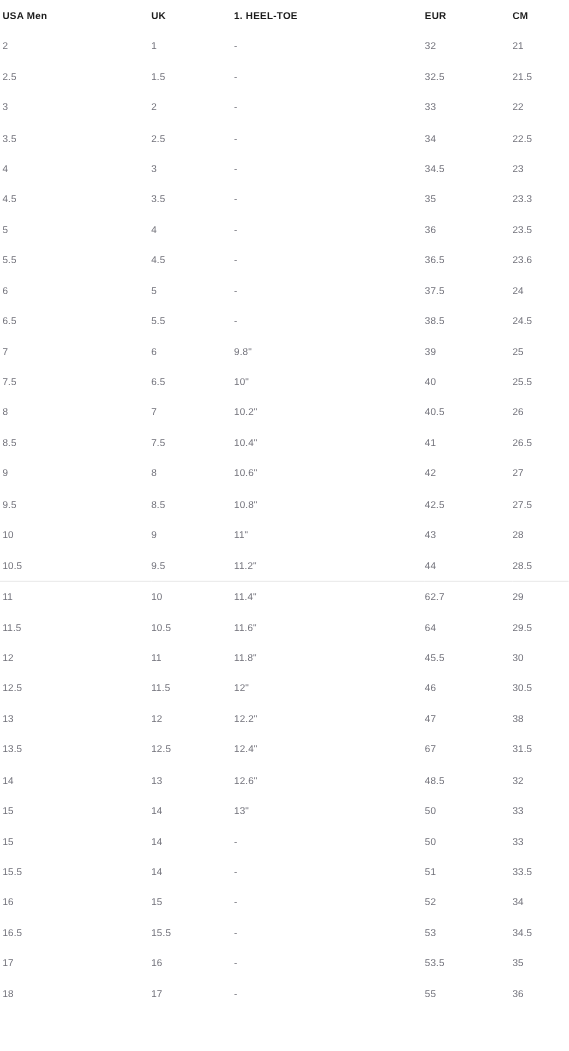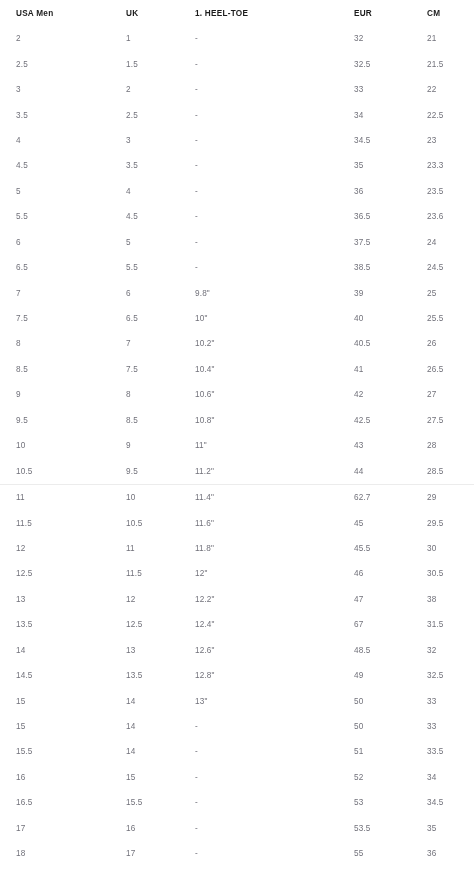--- a/index.html
+++ b/index.html
@@ -41,21 +41,21 @@
     font-size: 8.2px;
     font-weight: normal;
     color: #71717a;
     padding: 0;
     height: 25.45px;
     vertical-align: middle;
     white-space: nowrap;
     letter-spacing: 0.15px;
   }
   .size-table th:first-child,
-  .size-table td:first-child { padding-left: 16px; }
+  .size-table td:first-child { padding-left: 2px; }
 
   tr.row-divider td {
     border-bottom: 1px solid #ececec;
   }
 </style>
 </head>
 <body>
 
 <table class="size-table">
   <colgroup>
@@ -205,21 +205,21 @@
         <td>11</td>
         <td>10</td>
         <td>11.4"</td>
         <td>62.7</td>
         <td>29</td>
       </tr>
       <tr>
         <td>11.5</td>
         <td>10.5</td>
         <td>11.6"</td>
-        <td>45</td>
+        <td>64</td>
         <td>29.5</td>
       </tr>
       <tr>
         <td>12</td>
         <td>11</td>
         <td>11.8"</td>
         <td>45.5</td>
         <td>30</td>
       </tr>
       <tr>
@@ -244,27 +244,20 @@
         <td>31.5</td>
       </tr>
       <tr>
         <td>14</td>
         <td>13</td>
         <td>12.6"</td>
         <td>48.5</td>
         <td>32</td>
       </tr>
       <tr>
-        <td>14.5</td>
-        <td>13.5</td>
-        <td>12.8"</td>
-        <td>49</td>
-        <td>32.5</td>
-      </tr>
-      <tr>
         <td>15</td>
         <td>14</td>
         <td>13"</td>
         <td>50</td>
         <td>33</td>
       </tr>
       <tr>
         <td>15</td>
         <td>14</td>
         <td>-</td>

